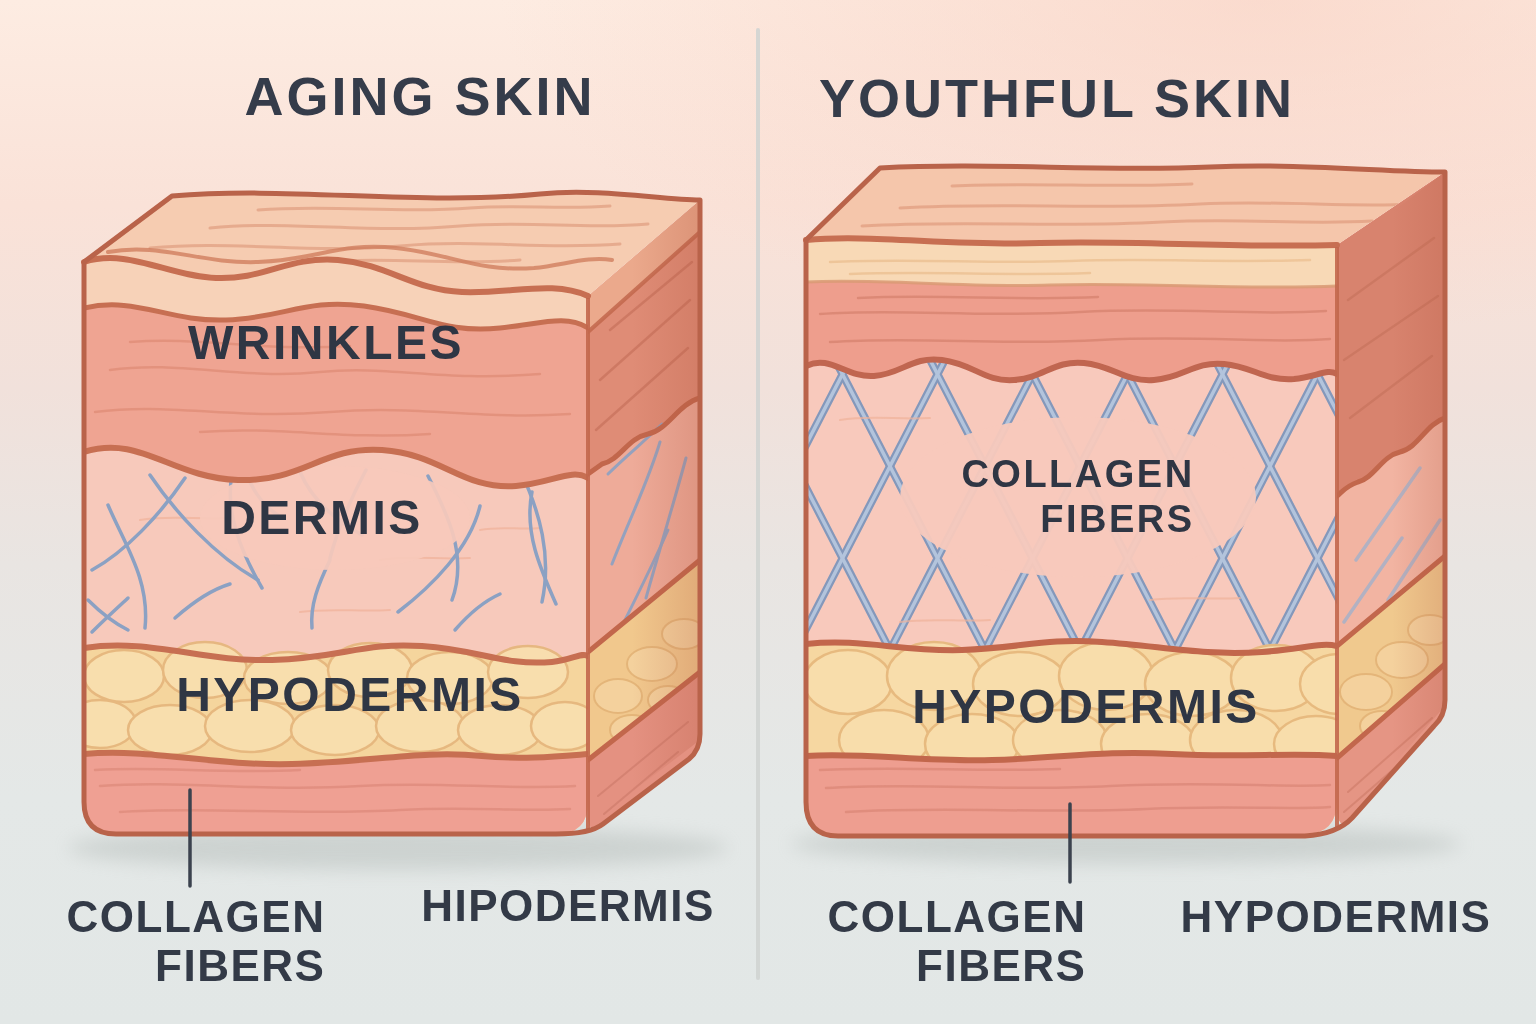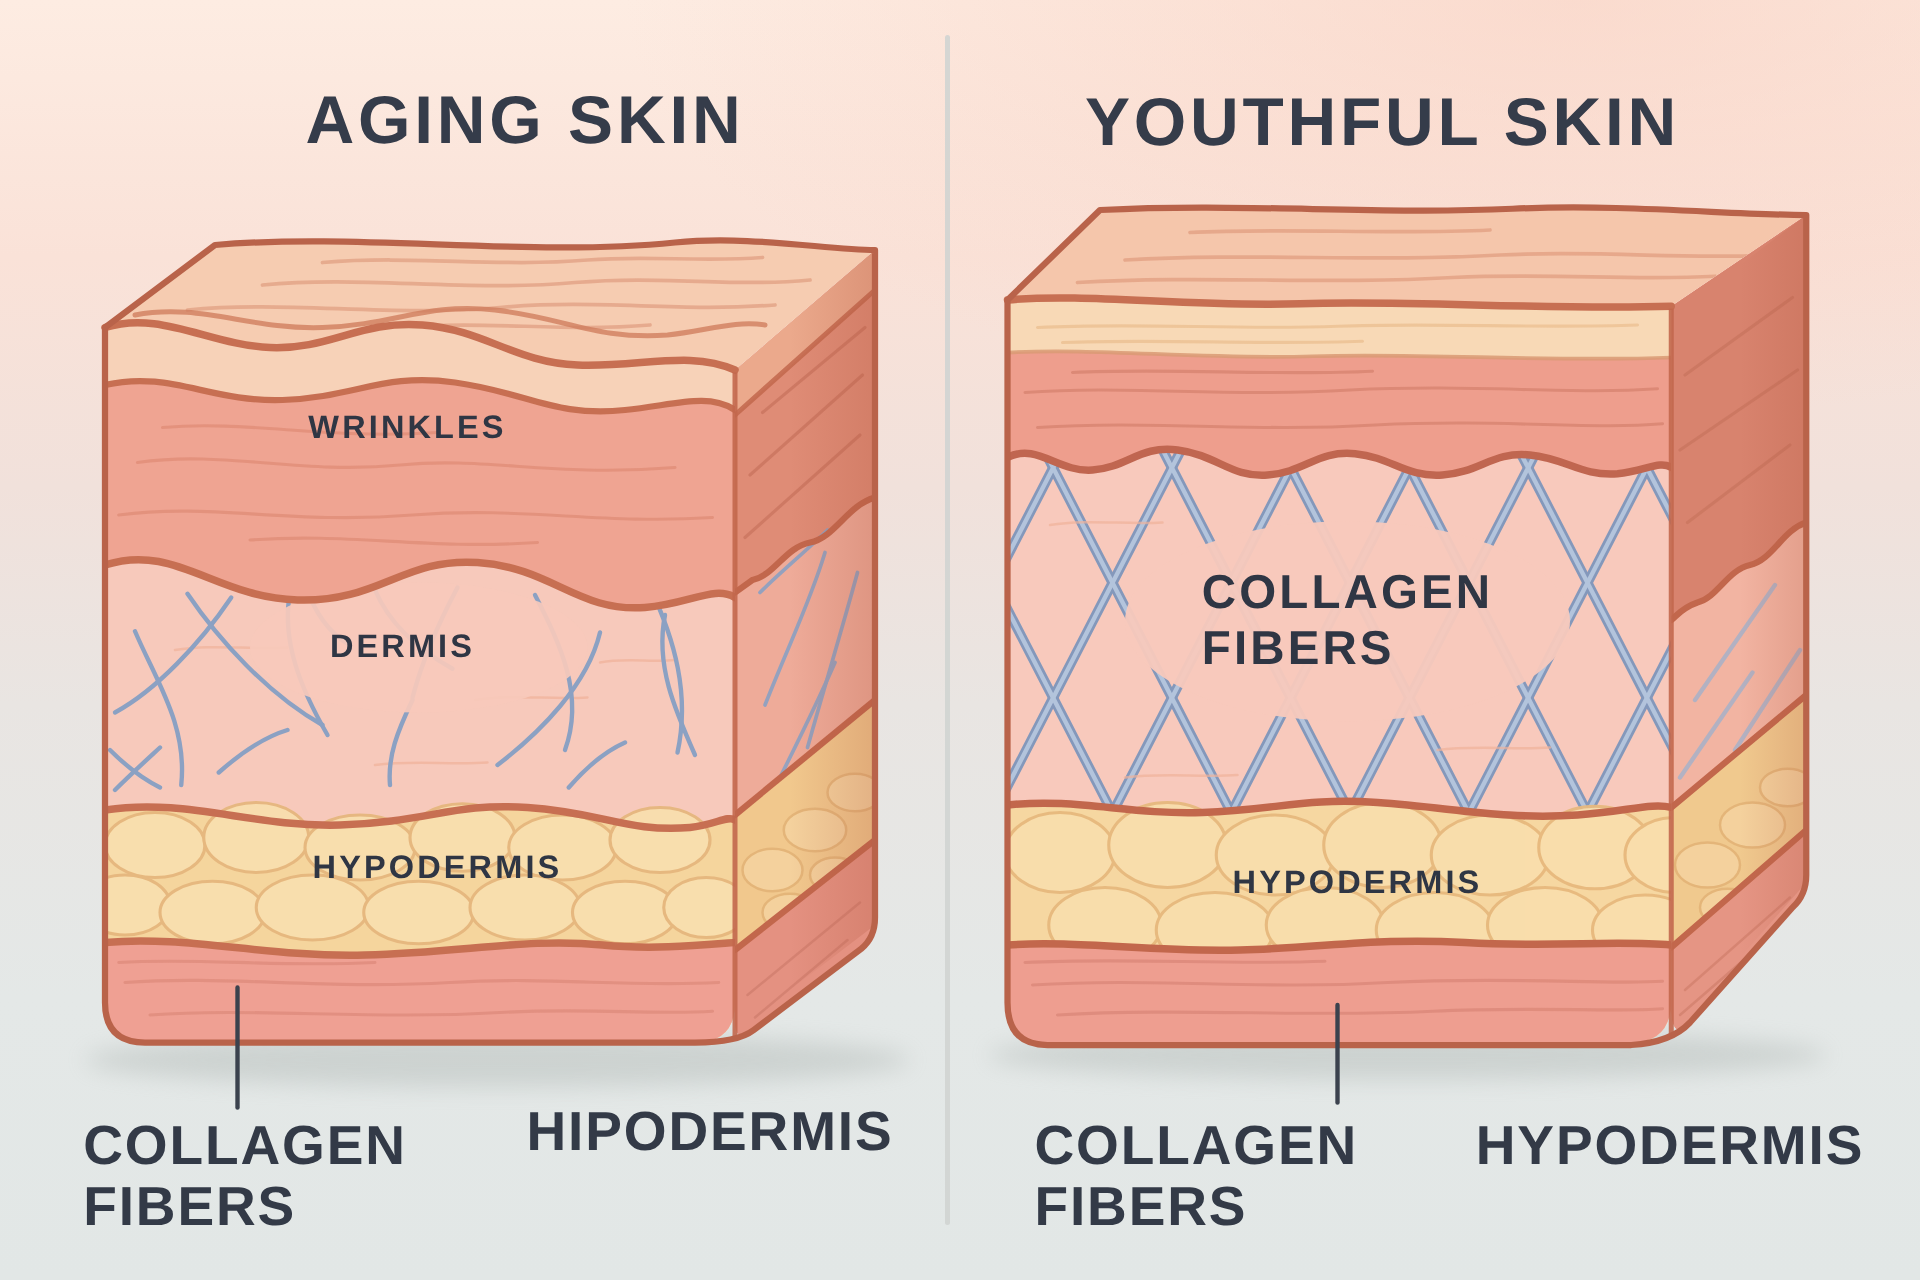--- a/index.html
+++ b/index.html
@@ -11,24 +11,24 @@
       radial-gradient(90% 60% at 82% 0%, rgba(248,205,190,0.55) 0%, rgba(248,205,190,0) 55%),
       linear-gradient(180deg, #fdece2 0%, #fae2d8 20%, #f1e1db 38%, #e9e5e2 55%, #e4e8e7 78%, #e2e7e6 100%);
   }
   svg.art { position:absolute; left:0; top:0; width:1536px; height:1024px; }
   .divider {
     position:absolute; left:756px; top:28px; width:4px; height:952px;
     background:#d0d4d2; border-radius:2px; opacity:.9;
   }
   .lbl {
     position:absolute; transform:translate(-50%,-50%);
-    color:#2f3644; font-weight:700; white-space:nowrap; text-align:left;
+    color:#2f3644; font-weight:700; white-space:nowrap; text-align:right;
   }
   .title { font-size:54px; letter-spacing:3px; color:#353c4a; }
-  .layer-label { font-size:26px; letter-spacing:2.5px; }
+  .layer-label { font-size:48px; letter-spacing:2.5px; }
   .callout { font-size:44px; letter-spacing:1.5px; color:#333a47; }
   .callout .ln { line-height:49px; }
   .two-line .ln { line-height:45px; }
   .layer-label.two-line { font-size:38px; }
 </style>
 </head>
 <body>
 
 <div class="canvas">
 
@@ -330,21 +330,21 @@
       <path d="M1337,247 L1337,830" fill="none" stroke="#c2674c" stroke-width="4" opacity="0.9"></path>
       <path d="M806,240 L880,168 C990,162 1100,172 1210,167 C1300,163 1385,172 1445,172 L1445,700 Q1445,716 1434,726 L1352,818 Q1337,834 1305,836 L838,836 Q806,836 806,802 Z" fill="none" stroke="#b9634a" stroke-width="5" stroke-linejoin="round"></path>
 
       <line x1="1070" y1="804" x2="1070" y2="882" stroke="#3b424e" stroke-width="3.5" stroke-linecap="round"></line>
     </g>
   </svg>
 
   <div class="divider"></div>
 
   <div class="lbl title" style="left:420px; top:96px;">AGING SKIN</div>
-  <div class="lbl title" style="left:1106px; top:98px;">YOUTHFUL SKIN</div>
+  <div class="lbl title" style="left:1057px; top:98px;">YOUTHFUL SKIN</div>
 
   <div class="lbl layer-label" style="left:326px; top:342px;">WRINKLES</div>
   <div class="lbl layer-label" style="left:322px; top:517px;">DERMIS</div>
   <div class="lbl layer-label" style="left:350px; top:694px;">HYPODERMIS</div>
 
   <div class="lbl layer-label two-line" style="left:1078px; top:497px;">
     <div class="ln">COLLAGEN</div>
     <div class="ln">FIBERS</div>
   </div>
   <div class="lbl layer-label" style="left:1086px; top:706px;">HYPODERMIS</div>

